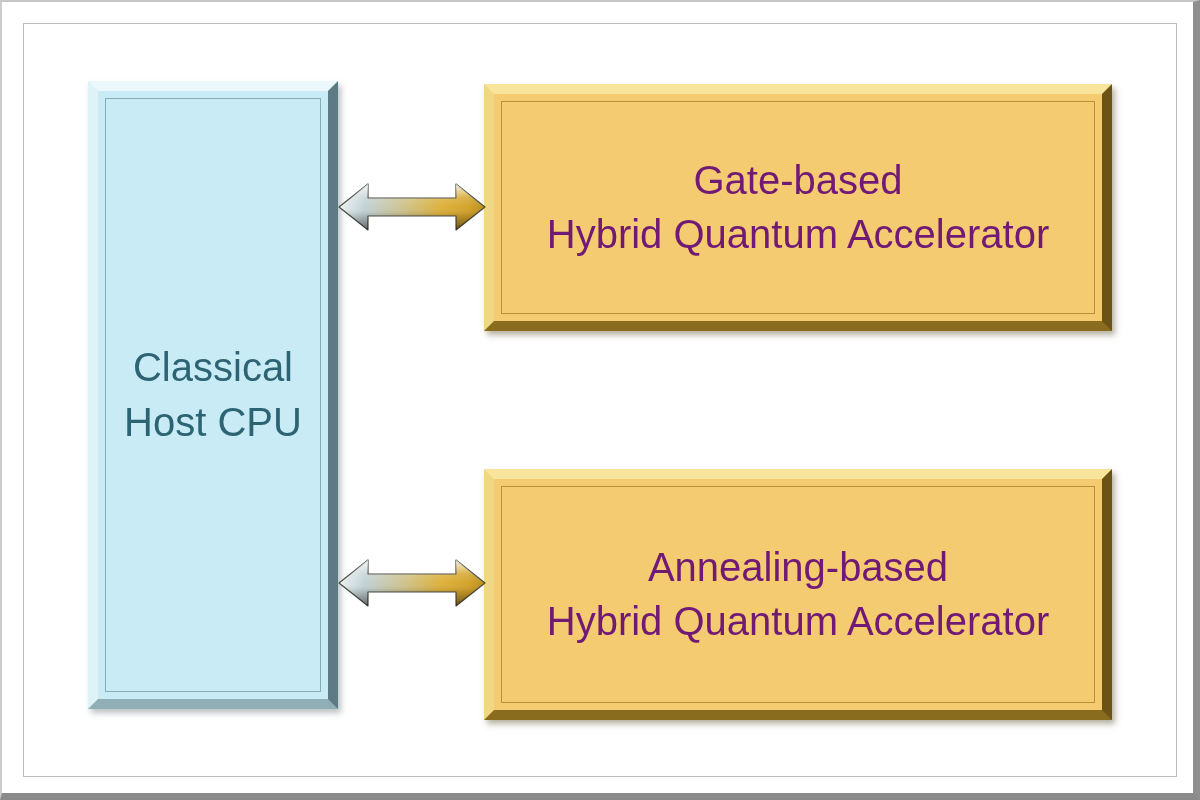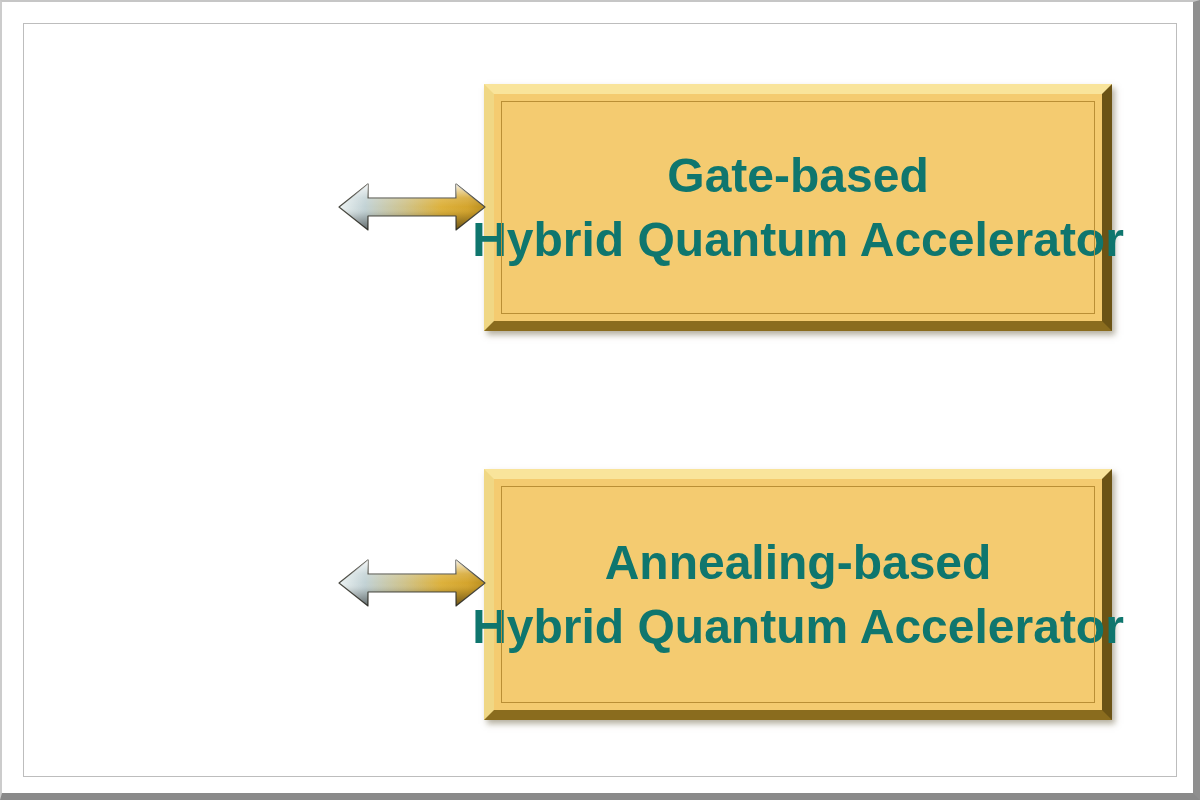--- a/index.html
+++ b/index.html
@@ -69,40 +69,47 @@
   .accel {
     left: 484px; width: 628px;
     background: #F4CB70;
     border-color: #F9E49B #6B5315 #8A6C1E #F0D784;
     box-shadow: 3px 4px 6px rgba(110,100,68,0.5);
   }
   .accel.gate { top: 84px; height: 247px; }
   .accel.annealing { top: 469px; height: 251px; }
   .accel .inner-line { border-color: #BA8F35; }
   .accel .label {
-    color: #0f766e;
-    font-size: 48px; line-height: 1.33;
-    font-weight: bold;
+    color: #701a75;
+    font-size: 40px; line-height: 1.33;
+    font-weight: normal;
   }
 
   .label div { white-space: nowrap; }
 
   
   .arrow { position: absolute; width: 148px; height: 50px; }
   .arrow.top { left: 338px; top: 182px; }
   .arrow.bottom { left: 338px; top: 558px; }
 </style>
 </head>
 <body>
 
 <div class="canvas">
 
   <div class="frame-edge"></div>
   <div class="frame-line"></div>
 
+  <div class="box cpu">
+    <div class="inner-line"></div>
+    <div class="label">
+      <div>Classical</div>
+      <div>Host CPU</div>
+    </div>
+  </div>
 
   <div class="box accel gate">
     <div class="inner-line"></div>
     <div class="label">
       <div>Gate-based</div>
       <div>Hybrid Quantum Accelerator</div>
     </div>
   </div>
 
   <div class="box accel annealing">

